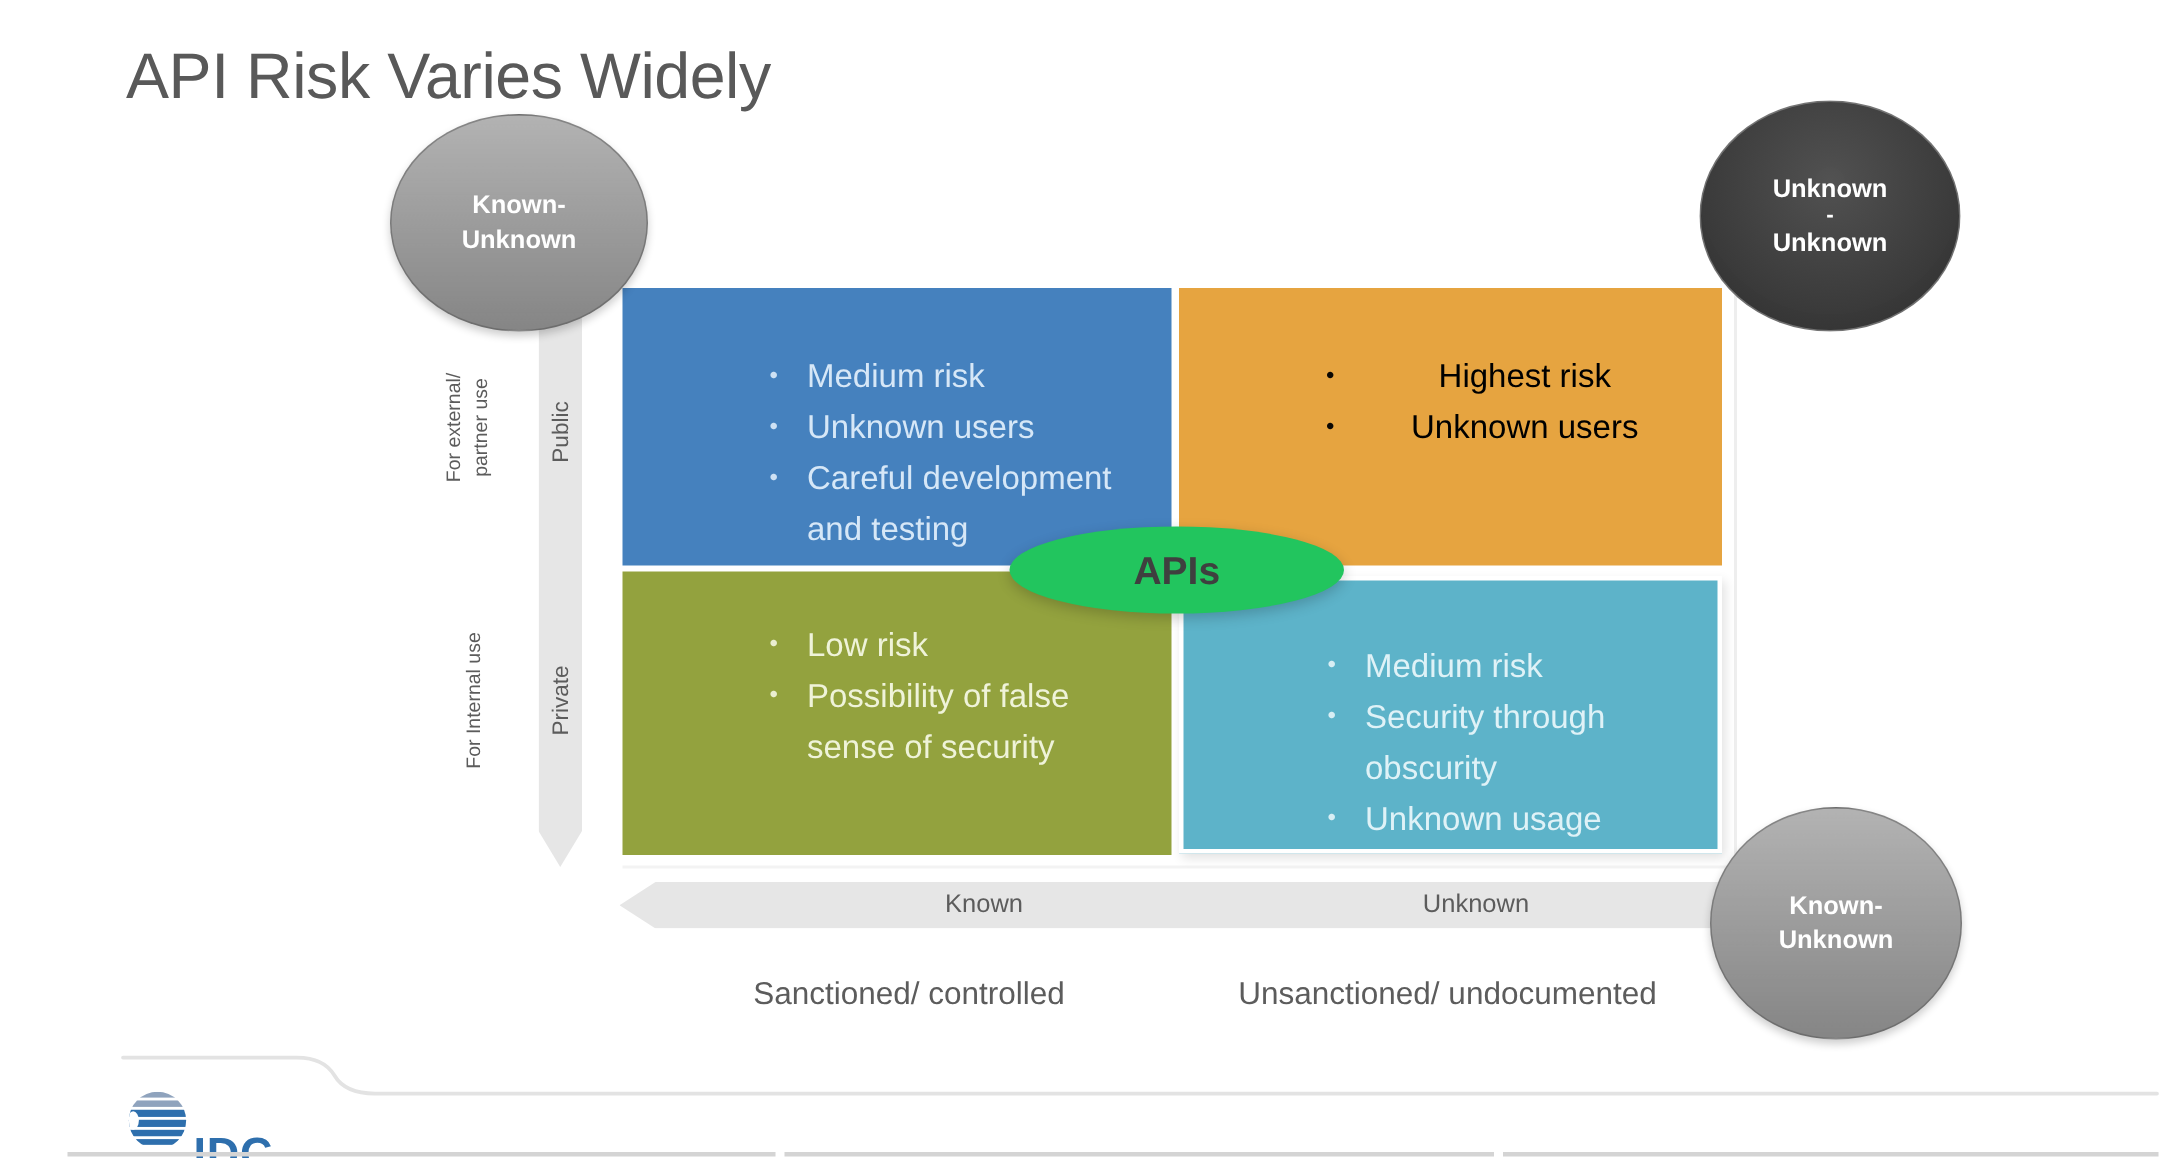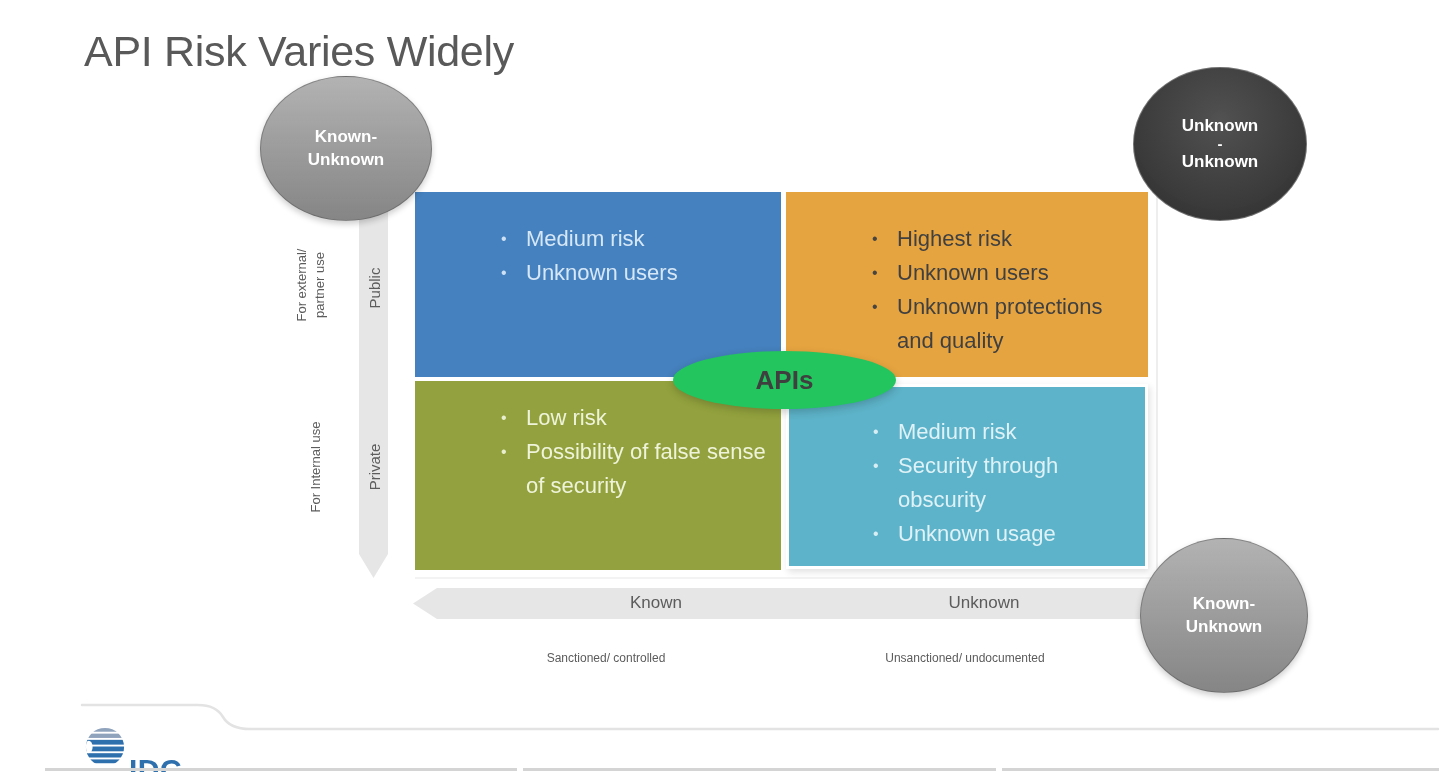--- a/index.html
+++ b/index.html
@@ -18,32 +18,32 @@
   .hband{
     position:absolute;left:413px;top:588px;width:737px;height:31px;
     clip-path:polygon(24px 0,100% 0,100% 100%,24px 100%,0 50%);
     z-index:1;
   }
   .vlabel{position:absolute;transform:translate(-50%,-50%) rotate(-90deg);white-space:nowrap;text-align:center;z-index:2;}
   .hlabel{position:absolute;transform:translateX(-50%);white-space:nowrap;z-index:2;}
   .band-word{font-size:15px;}
   .outer-word{font-size:13px;line-height:1.35;}
   .known-word{font-size:17px;margin-left:48px;}
-  .sub-word{font-size:12px;}
+  .sub-word{font-size:21px;}
   
   .matrix-outline{
     position:absolute;left:415px;top:191px;width:741px;height:386px;
     border-right:2px solid #eeeeee;border-bottom:2px solid #f3f3f3;z-index:0;
   }
   .quadrant{position:absolute;box-sizing:border-box;z-index:2;}
   .q-blue{left:415px;top:192px;width:366px;height:185px;}
   .q-orange{left:786px;top:192px;width:362px;height:185px;}
   .q-green{left:415px;top:381px;width:366px;height:189px;}
   .q-teal{left:786px;top:384px;width:362px;height:185px;border:3px solid #ffffff;box-shadow:2px 3px 7px rgba(0,0,0,0.12);}
-  .q-list{list-style:none;margin:0;padding:30px 12px 0 84px;}
+  .q-list{list-style:none;margin:12px;padding:30px 12px 0 84px;}
   .q-green .q-list{padding-top:20px;}
   .q-teal .q-list{padding-top:28px;padding-left:82px;}
   .q-list li{position:relative;padding-left:27px;font-size:22px;line-height:34px;}
   .q-list li::before{content:"\2022";position:absolute;left:2px;top:0;font-size:16px;line-height:34px;opacity:.95;}
   
   .apis{
     position:absolute;left:673px;top:351px;width:223px;height:58px;border-radius:50%;
     background:#22c55e;box-shadow:0 3px 9px rgba(0,0,0,0.20);z-index:3;
     display:flex;align-items:center;justify-content:center;
     font-size:26px;font-weight:700;
@@ -98,28 +98,28 @@
   <div class="hlabel known-word" style="left:936px;top:593px;">Unknown</div>
   <div class="hlabel sub-word" style="left:606px;top:651px;">Sanctioned/ controlled</div>
   <div class="hlabel sub-word" style="left:965px;top:651px;">Unsanctioned/ undocumented</div>
 
   <div class="matrix-outline"></div>
 
   <div class="quadrant q-blue" style="background-color: rgb(69, 129, 190);">
     <ul class="q-list" style="color: rgb(214, 231, 247);">
         <li>Medium risk</li>
         <li>Unknown users</li>
+        <li>Careful development and testing</li>
       </ul>
   </div>
 
   <div class="quadrant q-orange" style="background-color: rgb(230, 164, 64);">
-    <ul class="q-list" style="color: #404040;">
+    <ul class="q-list" style="color: #000000; text-align: center;">
         <li>Highest risk</li>
         <li>Unknown users</li>
-        <li>Unknown protections and quality</li>
       </ul>
   </div>
 
   <div class="quadrant q-green" style="background-color: rgb(147, 162, 62);">
     <ul class="q-list" style="color: rgb(239, 243, 217);">
         <li>Low risk</li>
         <li>Possibility of false sense of security</li>
       </ul>
   </div>
 

